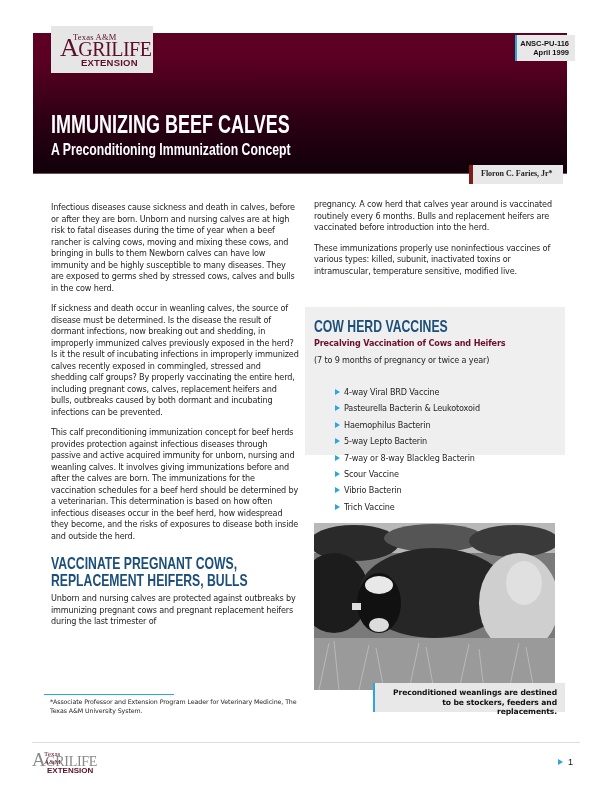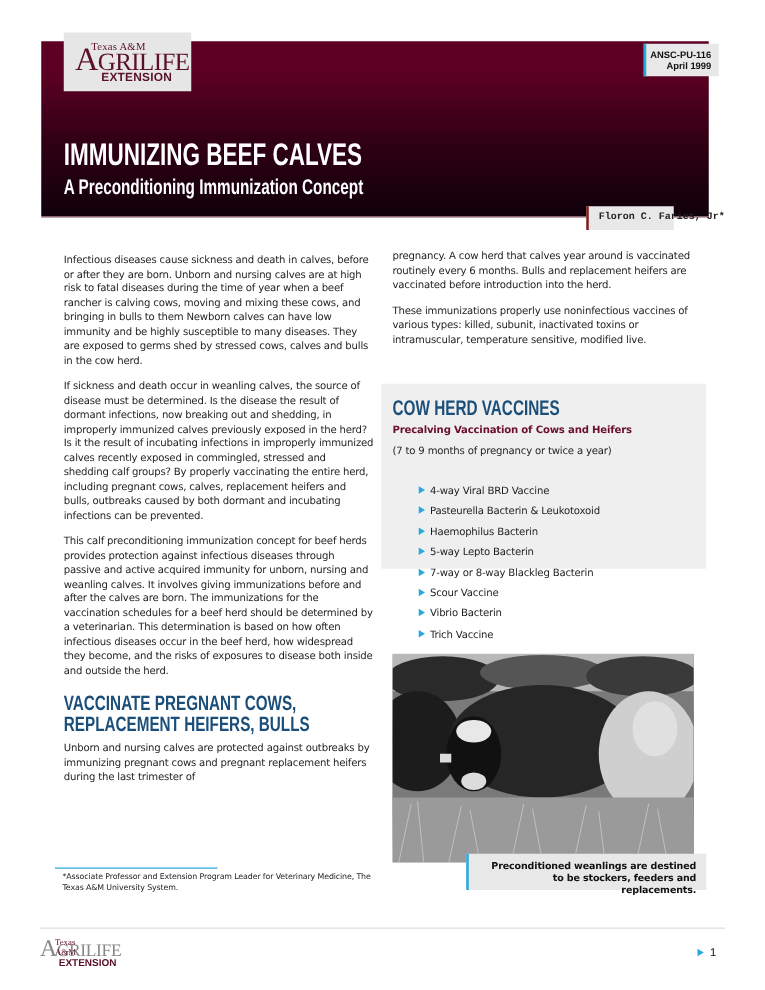--- a/index.html
+++ b/index.html
@@ -35,23 +35,23 @@
     font-family: "Liberation Sans", sans-serif; font-weight: bold;
     font-size: 25px; letter-spacing: 0px; transform: scaleX(0.72); transform-origin: left top;
     white-space: nowrap;
   }
   .subtitle {
     left: 51px; top: 140px; color: #ffffff;
     font-family: "Liberation Sans", sans-serif; font-weight: bold;
     font-size: 17px; transform: scaleX(0.72); transform-origin: left top; white-space: nowrap;
   }
   .author-box {
-    left: 469px; top: 165px; width: 70px; height: 19px; background: #e8e8e8;
-    border-left: 2px solid #7f1d1d; box-sizing: border-box;
-    font-family: Liberation Mono, monospace; font-size: 8px; font-weight: bold; color: #222;
+    left: 469px; top: 165px; width: 94px; height: 19px; background: #e8e8e8;
+    border-left: 4px solid #7f1d1d; box-sizing: border-box;
+    font-family: Liberation Serif, serif; font-size: 8px; font-weight: bold; color: #222;
     padding: 4px 0 0 8px; white-space: nowrap;
   }
 
   
   .col p {
     margin: 0; font-family: "DejaVu Sans", sans-serif; font-size: 8.1px; line-height: 11.5px;
     color: #1e1e1e; letter-spacing: -0.15px;
   }
   .col-left { left: 51px; width: 248px; }
   .col-right { left: 314px; width: 252px; }

